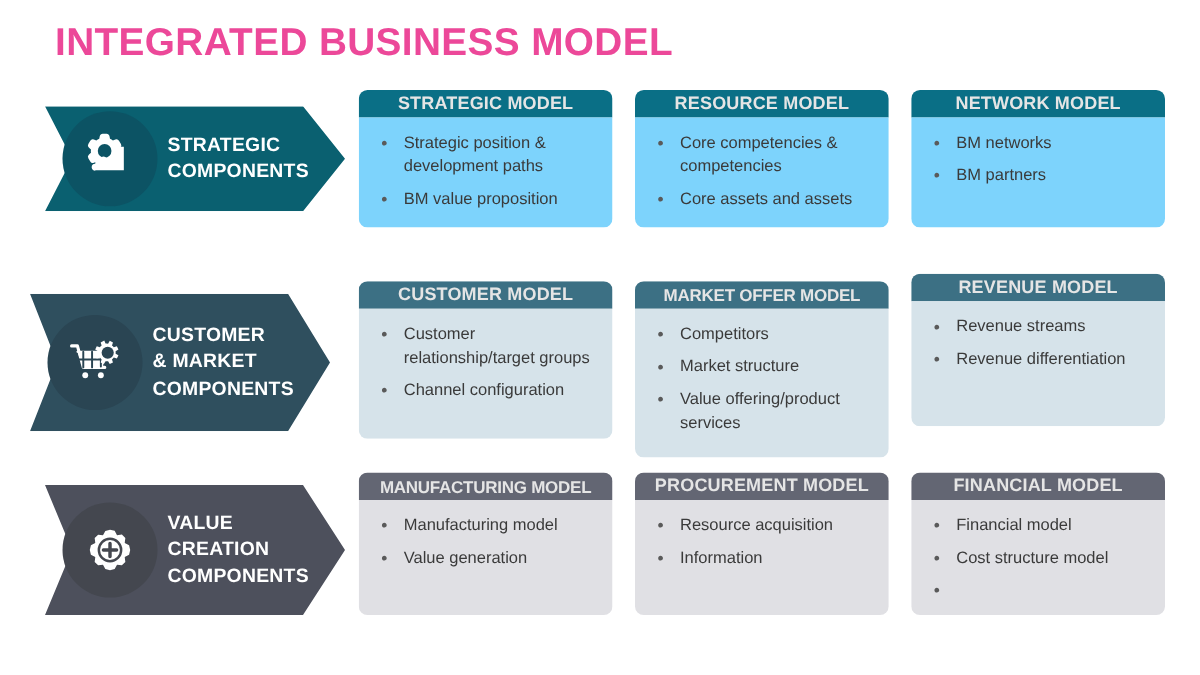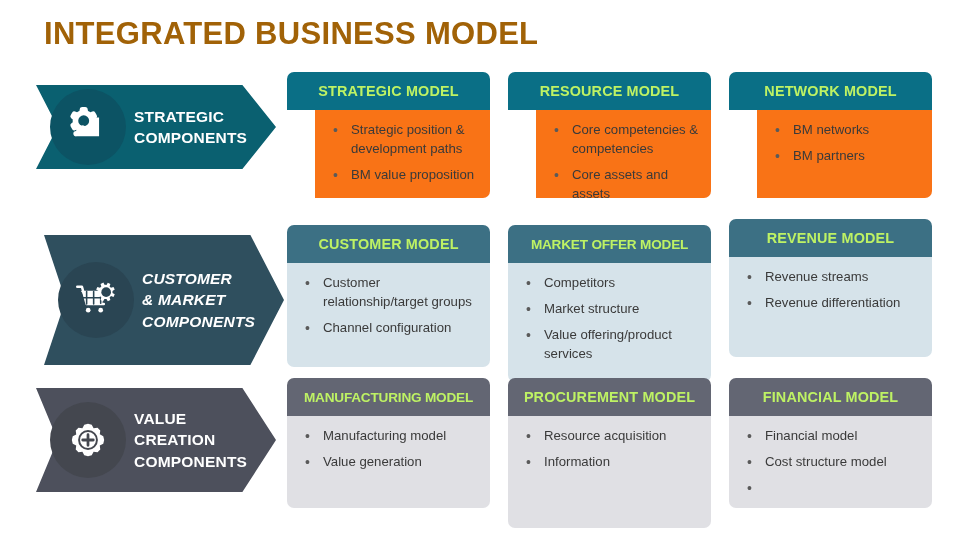--- a/index.html
+++ b/index.html
@@ -11,21 +11,21 @@
   }
   #slide { position: relative; width: 960px; height: 540px; background:#fff; }
 
   
   #page-title {
     position: absolute;
     left: 44px; top: 16px;
     font-size: 31px;
     font-weight: bold;
     letter-spacing: 0.3px;
-    color: #a16207;
+    color: #ec4899;
     white-space: nowrap;
   }
 
   
   .row-label {
     position: absolute;
     width: 240px;
     display: flex;
     align-items: center;
   }
@@ -64,25 +64,25 @@
   }
 
   
   .card {
     position: absolute;
     width: 203px;
     border-radius: 7px;
     overflow: hidden;
   }
   .card .hd {
-    height: 38px;
+    height: 22px;
     display: flex;
     align-items: center;
     justify-content: center;
-    color: #bef264;
+    color: #e5e5e5;
     font-size: 14.4px;
     font-weight: bold;
     letter-spacing: 0.15px;
     white-space: nowrap;
   }
   .card .hd.tight { font-size: 13.6px; letter-spacing: -0.2px; }
   .card .bd {
     padding: 11px 8px 10px 10px;
   }
   .card ul { list-style: none; }
@@ -98,21 +98,21 @@
   .card li::before {
     content: "\2022";
     position: absolute;
     left: 8px; top: -1px;
     font-size: 14px;
     color: #5a5a5a;
   }
 
   
   .r1 .hd { background: #0a6f86; }
-  .r1 .bd { background: #f97316; margin-left: 28px; }
+  .r1 .bd { background: #7dd3fc; }
   
   .r2 .hd { background: #3c7084; }
   .r2 .bd { background: #d6e3ea; }
   
   .r3 .hd { background: #636673; }
   .r3 .bd { background: #e0e0e4; }
 </style>
 </head>
 <body>
 
@@ -157,21 +157,21 @@
   <div class="card r1" style="left:729px; top:72px;">
     <div class="hd">NETWORK MODEL</div>
     <div class="bd" style="height:88px;">
       <ul>
         <li>BM networks</li>
         <li>BM partners</li>
       </ul>
     </div>
   </div>
 
-  <div class="row-label" style="left:44px; top:235px; height:130px;font-style:italic;">
+  <div class="row-label" style="left:24px; top:235px; height:110px;">
     <div class="chev" style="background:#2f4f5e;"></div>
     <div class="badge" style="background:#2a4553;"></div>
     <div class="ico">
       <svg viewBox="0 0 64 64" width="50" height="50" fill="none" stroke="#ffffff" stroke-width="3.2" stroke-linecap="round" stroke-linejoin="round">
         <path d="M8 15h6l6 22h22"></path>
         <path d="M14 21h28l-3 16H20" fill="#ffffff" stroke="#ffffff" stroke-width="2"></path>
         <path d="M20 21v16M29 21v16M38 21v15M15.5 29h26" stroke="#2a4553" stroke-width="2"></path>
         <circle cx="22" cy="45" r="3" fill="#ffffff" stroke="none"></circle>
         <circle cx="38" cy="45" r="3" fill="#ffffff" stroke="none"></circle>
         <g fill="#ffffff" stroke="none">
@@ -237,21 +237,21 @@
     <div class="bd" style="height:92px;">
       <ul>
         <li>Manufacturing model</li>
         <li>Value generation</li>
       </ul>
     </div>
   </div>
 
   <div class="card r3" style="left:508px; top:378px;">
     <div class="hd">PROCUREMENT MODEL</div>
-    <div class="bd" style="height:112px;">
+    <div class="bd" style="height:92px;">
       <ul>
         <li>Resource acquisition</li>
         <li>Information</li>
       </ul>
     </div>
   </div>
 
   <div class="card r3" style="left:729px; top:378px;">
     <div class="hd">FINANCIAL MODEL</div>
     <div class="bd" style="height:92px;">

